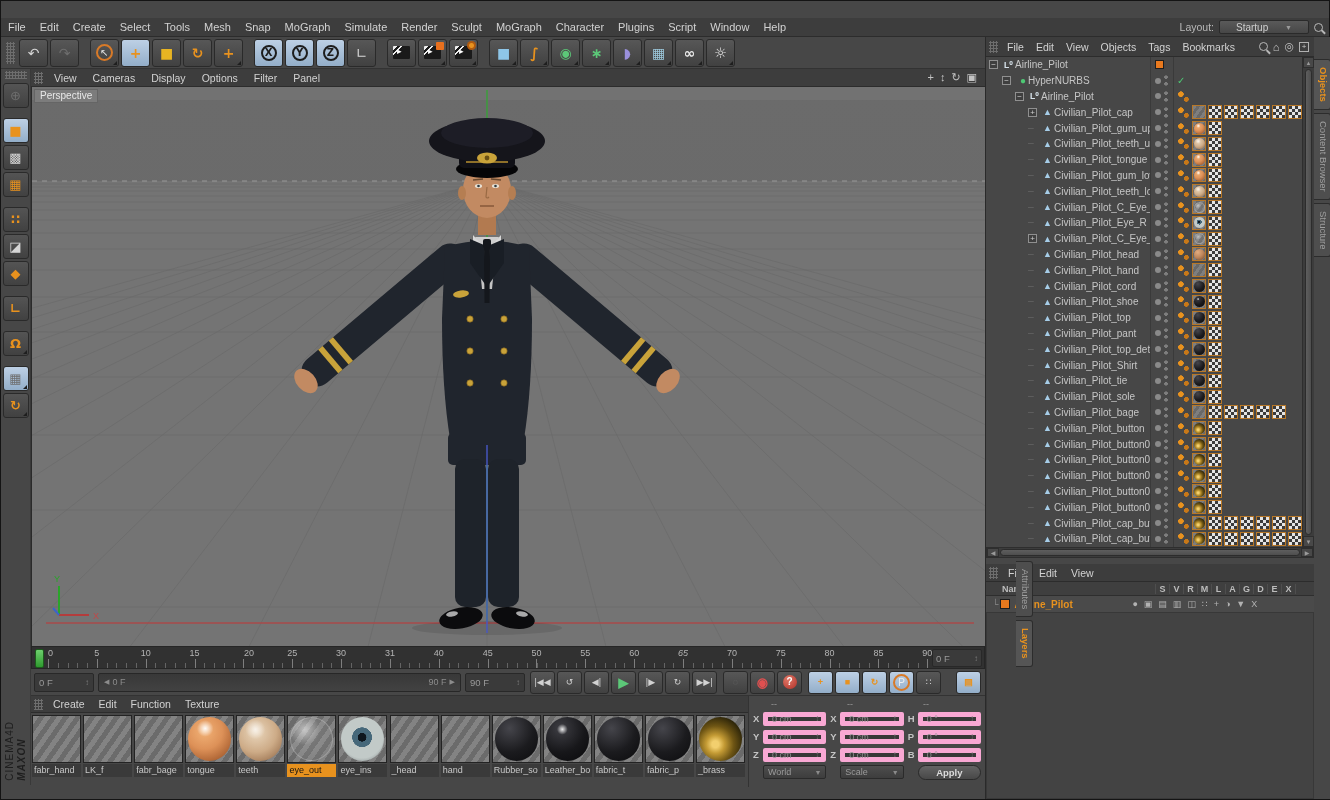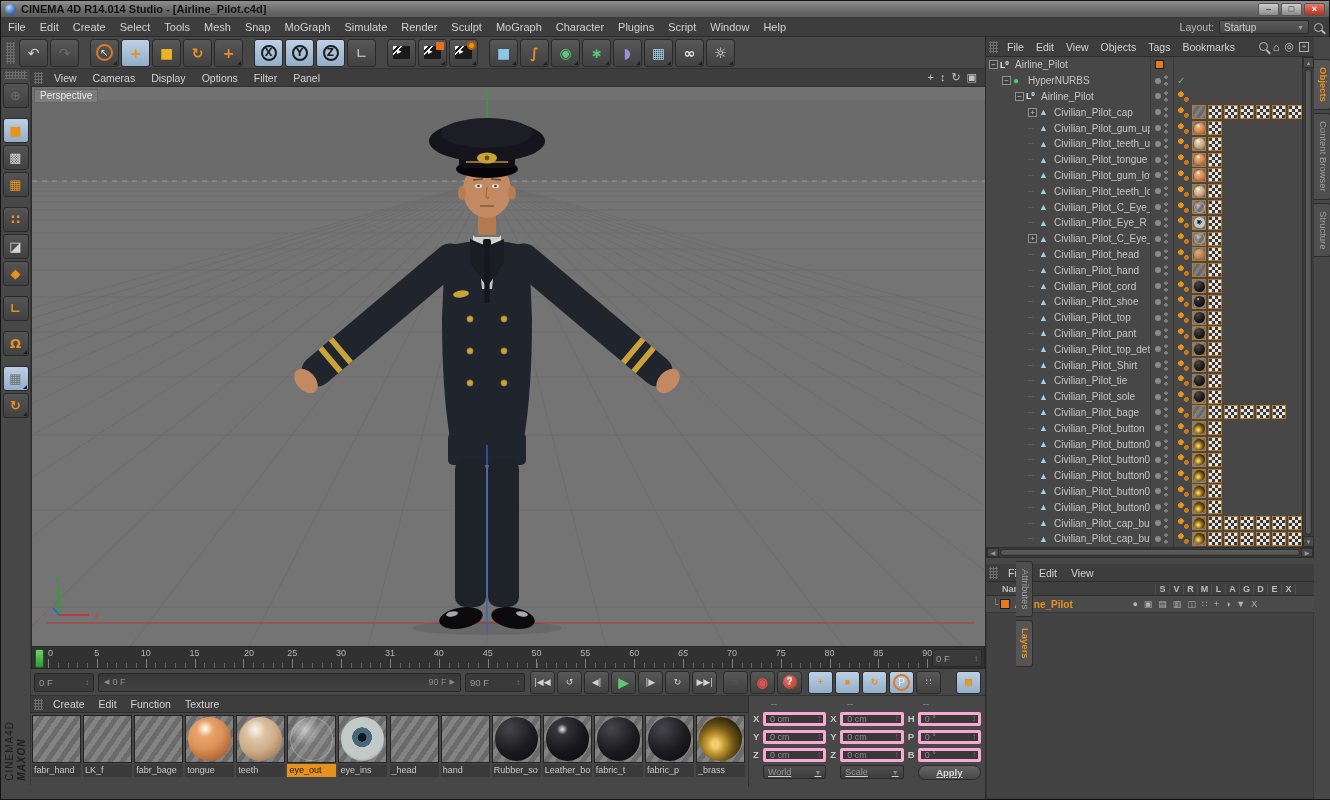--- a/index.html
+++ b/index.html
@@ -20,21 +20,21 @@
     text-align:center; color:#222; background:linear-gradient(#cfcfcf,#8a8a8a); }
   .wb.close { background:linear-gradient(#e87860,#b03424); color:#fff; font-weight:bold; }
 
   
   .menubar { position:absolute; left:0; top:17px; width:100%; height:19px; background:#3d3d3d;
     border-bottom:1px solid #2c2c2c; display:flex; align-items:center; }
   .menu-item { padding:0 7px; color:#d2d2d2; font-size:11px; cursor:default; }
   .layout-chooser { margin-left:auto; display:flex; align-items:center; gap:5px; padding-right:6px; }
   .layout-label { color:#b8b8b8; font-size:10.5px; }
   .layout-select { width:90px; height:14px; background:linear-gradient(#5a5a5a,#474747); border:1px solid #2a2a2a;
-    border-radius:2px; font-size:10px; color:#cfcfcf; display:flex; align-items:center; padding:0 4px; }
+    border-radius:2px; font-size:10px; color:#cfcfcf; display:flex; align-items:center; padding:0 16px; }
   .layout-select .dd { margin-left:auto; font-size:7px; color:#9a9a9a; }
   .lens { width:9px; height:9px; border:1.5px solid #b8b8b8; border-radius:50%; position:relative; display:inline-block; }
   .lens::after { content:''; position:absolute; width:5px; height:1.5px; background:#b8b8b8;
     transform:rotate(45deg); right:-4px; bottom:-2px; }
 
   
   .toolbar { position:absolute; left:0; top:36px; width:984px; height:32px; background:#474747;
     border-bottom:1px solid #333; display:flex; align-items:center; padding-left:2px; }
   .grip { width:9px; height:22px; margin:0 3px;
     background:radial-gradient(circle,#6e6e6e 1px,transparent 1.4px); background-size:3px 3px; }
@@ -147,24 +147,24 @@
   .sph-black_shiny { background:radial-gradient(circle at 38% 28%,rgba(255,255,255,.9),rgba(255,255,255,0) 13%),
     radial-gradient(circle at 34% 26%,#3e3e44,#17171a 55%,#09090b); }
   .sph-brass { background:radial-gradient(circle at 38% 62%,#f2cf6e 0 9%,#c39a34 24%,#6e5514 48%,#262008 78%,#141008); }
 
   .coords { width:236px; background:#474747; padding:1px 4px; }
   .coord-heads { height:14px; display:grid; grid-template-columns:1fr 1fr 1fr; align-items:center; }
   .coord-heads span { color:#9a9a9a; font-size:9px; padding-left:18px; }
   .coord-cols { display:grid; grid-template-columns:1fr 1fr 1fr; column-gap:4px; }
   .cfield { display:flex; align-items:center; height:15px; margin-bottom:3px; }
   .clab { width:10px; font-size:9.5px; font-weight:bold; color:#c4c4c4; }
-  .cinput { flex:1; height:14px; background:#383838; border:3px solid #f9a8d4; border-radius:2px;
+  .cinput { flex:1; height:14px; background:#383838; border:5px solid #f9a8d4; border-radius:2px;
     font-size:9px; color:#8f8f8f; display:flex; align-items:center; padding:0 2px 0 4px; }
   .cinput .st { margin-left:auto; font-size:8px; color:#707070; }
-  .cfoot { height:15px; margin-left:10px;text-decoration:underline; }
+  .cfoot { height:15px; margin-left:10px; }
   .csel { height:14px; background:linear-gradient(#4e4e4e,#3d3d3d); border:1px solid #2a2a2a; border-radius:2px;
     font-size:9px; color:#9a9a9a; display:flex; align-items:center; padding:0 4px; }
   .csel .dd { margin-left:auto; font-size:7px; color:#8a8a8a; }
   .cbtn { height:15px; background:linear-gradient(#646464,#484848); border:1px solid #2a2a2a; border-radius:8px;
     font-size:9.5px; color:#dadada; font-weight:bold; text-align:center; line-height:14px; }
 
   
   .statusbar { position:absolute; left:0; top:786px; width:100%; height:14px; background:#a2a2a2;
     border-top:1px solid #6a6a6a; display:flex; align-items:center; }
   .statusbar .sgrip { width:9px; height:10px; margin:0 4px;
@@ -181,21 +181,21 @@
   .om-icons .gi { font-size:11px; }
   .boxi { width:10px; height:10px; border:1px solid #b0b0b0; font-size:8px; line-height:8px; text-align:center; color:#c8c8c8; }
 
   .om-body { position:absolute; left:0; top:20px; right:17px; height:490px; display:flex; overflow:hidden; background:#474747; }
   .tree { width:316px; }
   .tree-row { display:flex; align-items:center; height:15.8px; }
   .exp { width:11px; flex:0 0 11px; color:#9a9a9a; font-size:8px; }
   .expbox { display:inline-block; width:9px; height:9px; border:1px solid #909090; background:#3f3f3f;
     color:#d0d0d0; font-size:8px; line-height:7px; text-align:center; }
   .dash { color:#6e6e6e; font-size:8px; }
-  .oicon { width:13px; flex:0 0 13px; text-align:left; font-size:9px; }
+  .oicon { width:13px; flex:0 0 13px; text-align:right; font-size:9px; }
   .oi-null { color:#d8e4ec; font-size:8.5px; font-weight:bold; }
   .oi-hnurbs { color:#4ec874; font-size:10px; }
   .oi-mesh { color:#a6cde8; font-size:9px; }
   .oname { flex:1 1 auto; min-width:0; margin-left:2px; font-size:10px; color:#c6c6c6;
     white-space:nowrap; overflow:hidden; }
   .vis { flex:0 0 24px; height:100%; display:flex; align-items:center; gap:3px; padding-left:4px;
     border-left:1px solid #3a3a3a; border-right:1px solid #3a3a3a; }
   .vd1 { width:6px; height:6px; border-radius:50%; background:#8a8a8a; }
   .vd2 { width:4px; height:11px;
     background:radial-gradient(circle at 50% 20%,#7e7e7e 1.6px,transparent 2px),
@@ -243,29 +243,20 @@
   .side-tabs.top { top:22px; } .side-tabs.bottom { top:524px; }
   .stab { writing-mode:vertical-rl; font-size:9.5px; color:#9e9e9e; background:#4e4e4e;
     border:1px solid #2c2c2c; border-left:none; border-radius:0 3px 3px 0; padding:7px 1px; text-align:center; }
   .stab.active { color:#e8921e; font-weight:bold; background:#555; }
 </style>
 </head>
 <body>
 
 <div id="app">
 
-  <div class="titlebar">
-    <span class="app-icon"></span>
-    <span class="title">CINEMA 4D R14.014 Studio - [Airline_Pilot.c4d]</span>
-    <div class="win-btns">
-      <span class="wb">–</span>
-      <span class="wb">□</span>
-      <span class="wb close">×</span>
-    </div>
-  </div>
 
   <div class="menubar">
     <div id="main-menu" style="display:flex">
         <span class="menu-item">File</span>
         <span class="menu-item">Edit</span>
         <span class="menu-item">Create</span>
         <span class="menu-item">Select</span>
         <span class="menu-item">Tools</span>
         <span class="menu-item">Mesh</span>
         <span class="menu-item">Snap</span>

